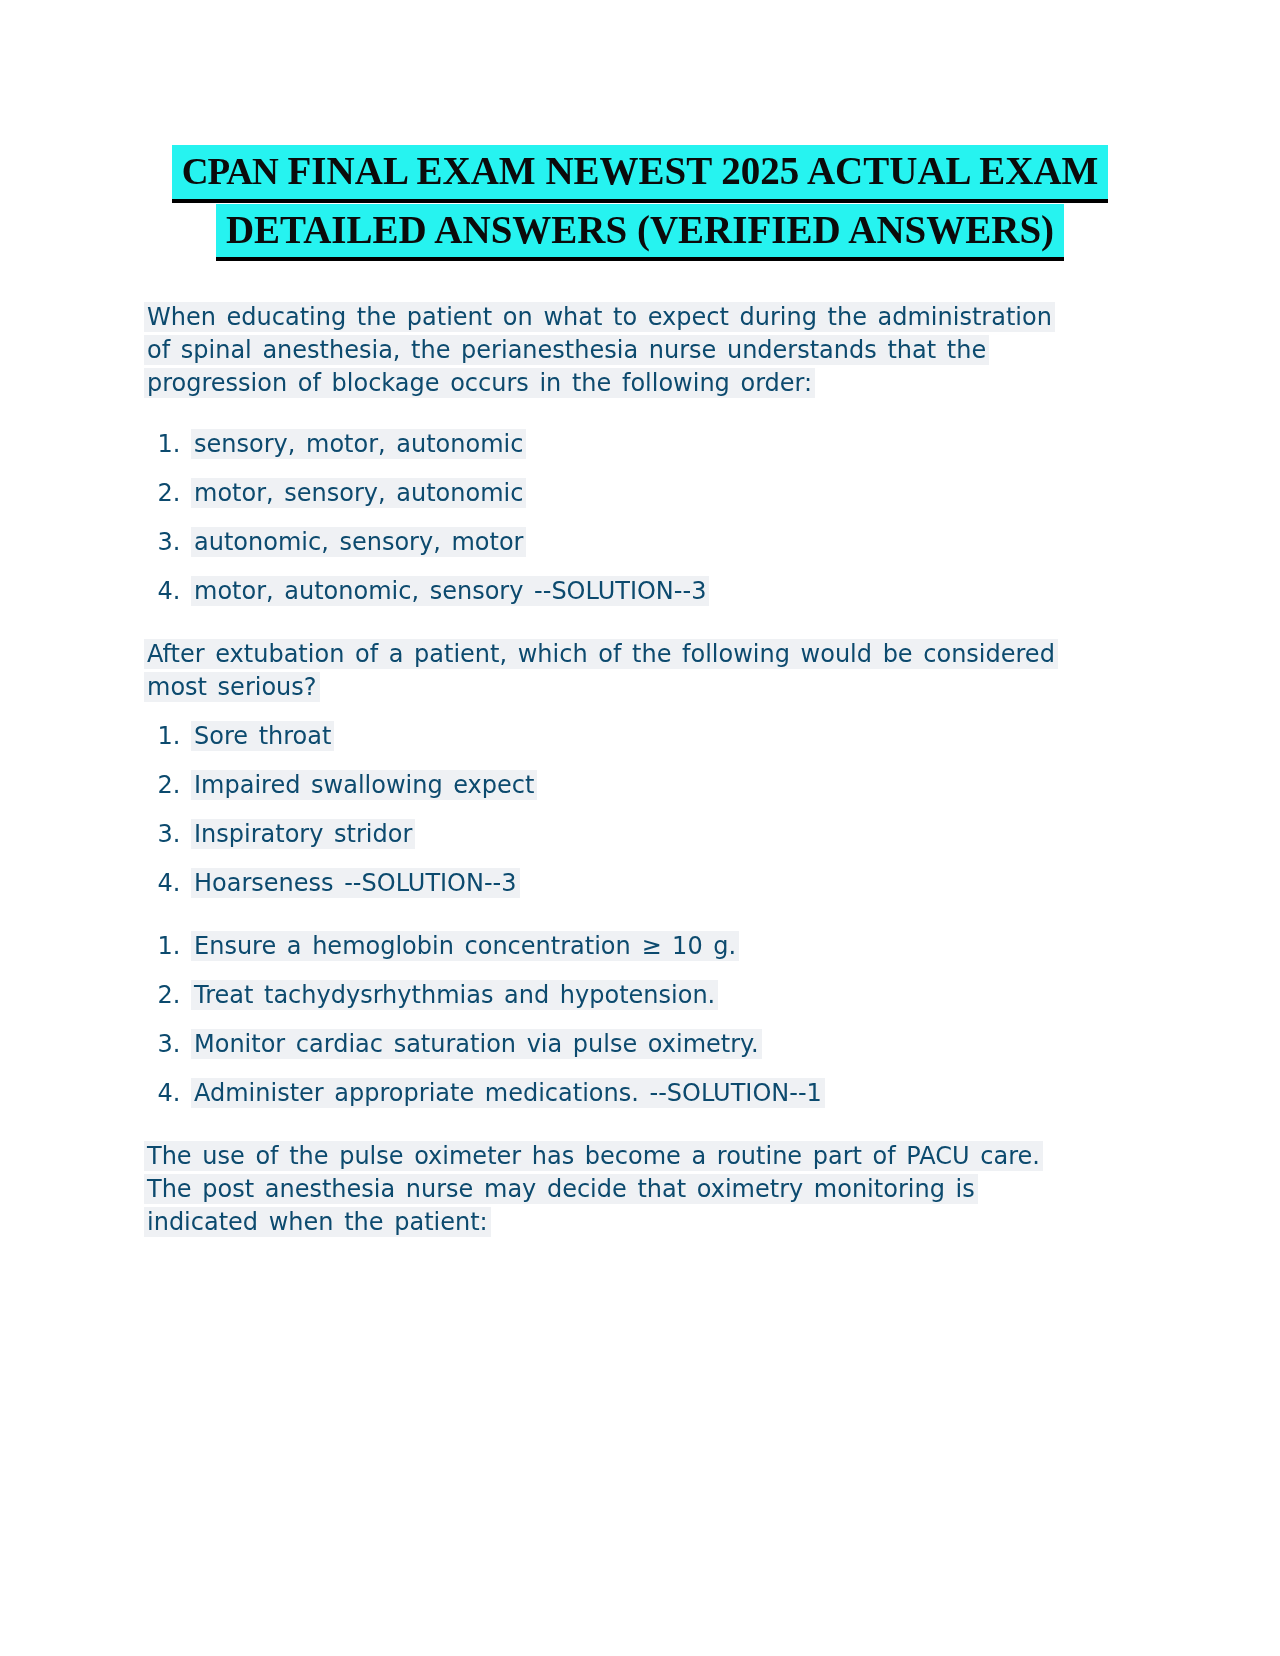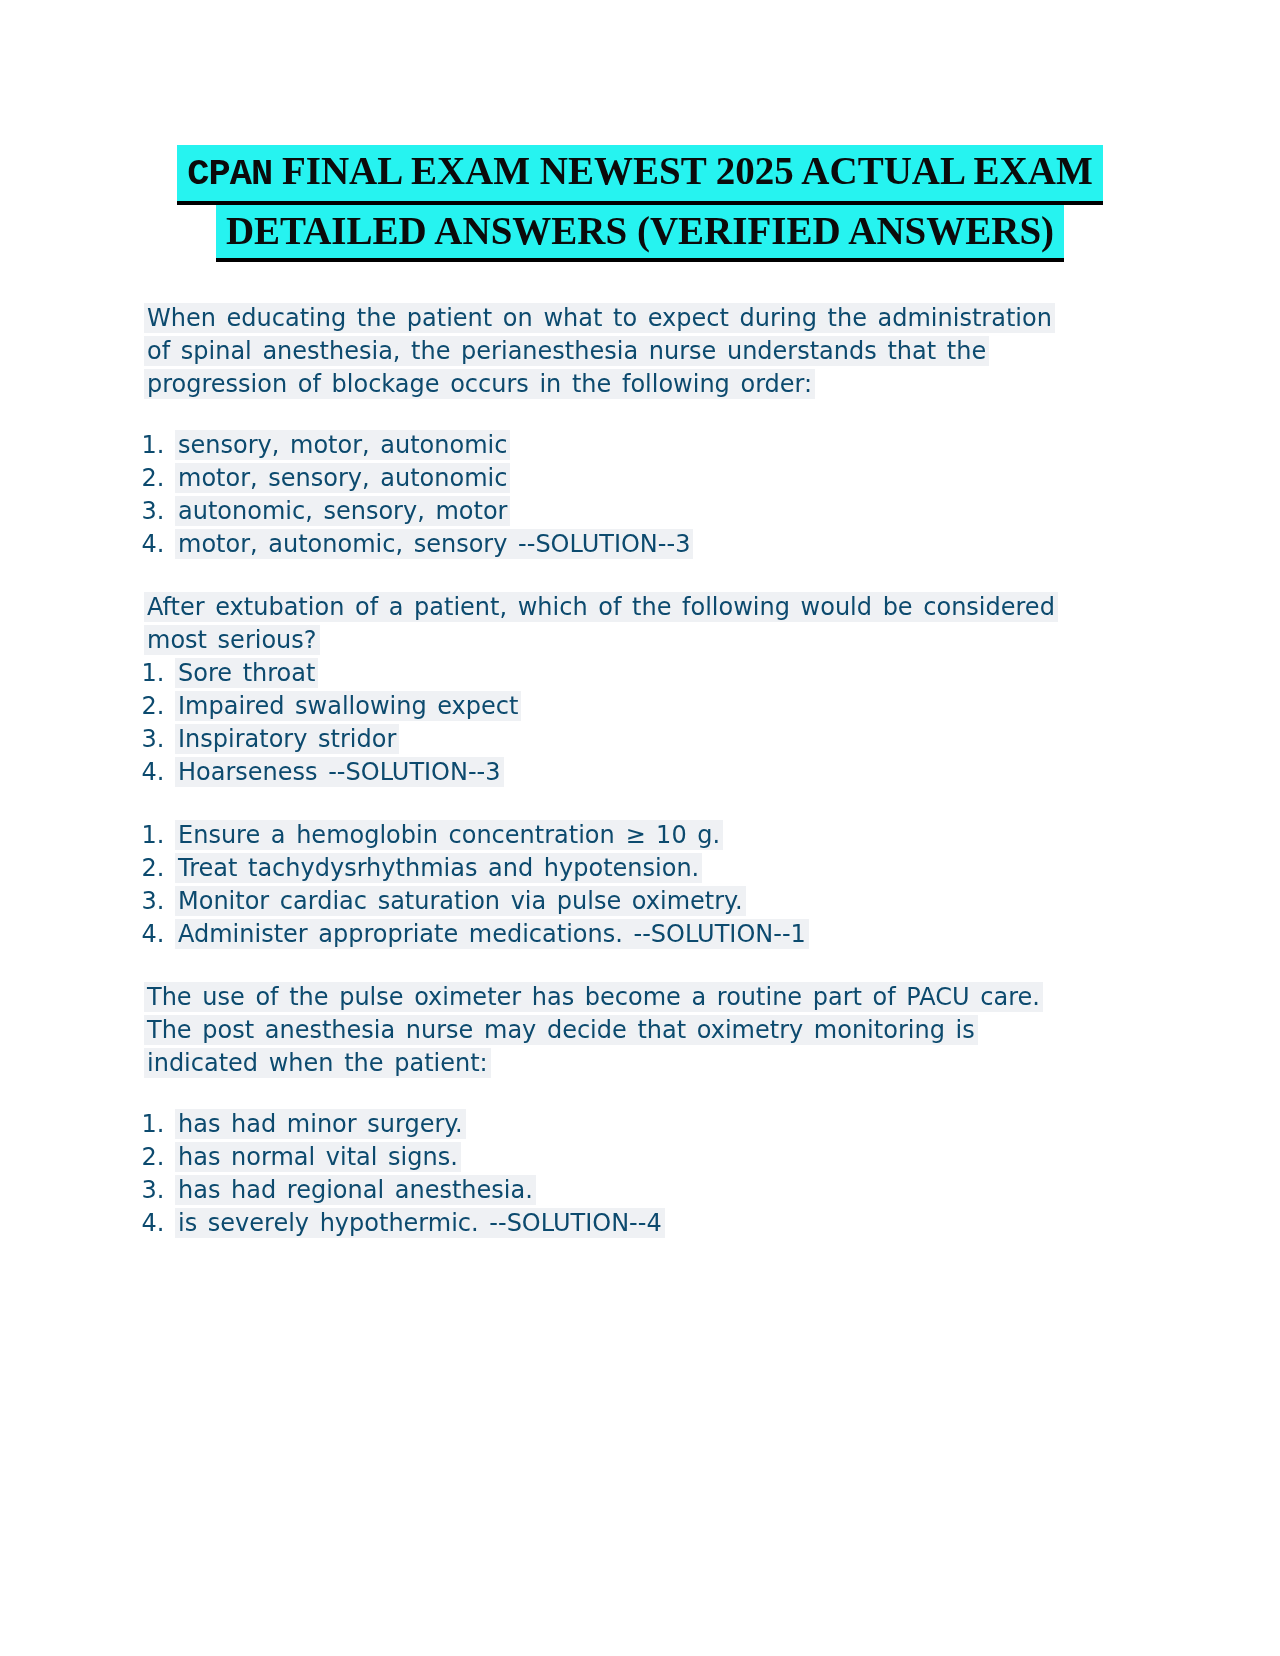--- a/index.html
+++ b/index.html
@@ -35,21 +35,21 @@
     display: inline-block;
     background: #26f3f0;
     color: #0b0b0b;
     font-family: "Liberation Serif", serif;
     font-weight: bold;
     font-size: 39px;
     padding: 1px 10px 2px 10px;
     border-bottom: 4px solid #000000;
   }
   .brand {
-    font-family: Liberation Mono, monospace;
+    font-family: Liberation Serif, serif;
     font-weight: bold;
     font-size: 0.95em;
     letter-spacing: -1px;
   }
 
   
   .content {
     color: #0c4a6e;
     font-size: 24px;
     line-height: 33px;
@@ -70,21 +70,21 @@
   }
   ol.options {
     list-style: decimal;
     margin: 28px 0 0 0;
     padding: 0 0 0 31px;
   }
   .question.tight ol.options {
     margin-top: 0;
   }
   ol.options li {
-    margin: 0;
+    margin: 16px;
     padding: 0;
   }
 </style>
 </head>
 <body>
 
 <div class="page">
 
   <div class="title-block">
     <div class="title-line">
@@ -121,22 +121,16 @@
       <ol class="options">
         <li><span class="hl">Ensure a hemoglobin concentration ≥ 10 g.</span></li>
         <li><span class="hl">Treat tachydysrhythmias and hypotension.</span></li>
         <li><span class="hl">Monitor cardiac saturation via pulse oximetry.</span></li>
         <li><span class="hl">Administer appropriate medications. --SOLUTION--1</span></li>
       </ol>
     </div>
 
     <div class="question">
       <p class="stem"><span class="hl">The use of the pulse oximeter has become a routine part of PACU care. The post anesthesia nurse may decide that oximetry monitoring is indicated when the patient:</span></p>
-      <ol class="options">
-        <li><span class="hl">has had minor surgery.</span></li>
-        <li><span class="hl">has normal vital signs.</span></li>
-        <li><span class="hl">has had regional anesthesia.</span></li>
-        <li><span class="hl">is severely hypothermic. --SOLUTION--4</span></li>
-      </ol>
     </div>
 
   </div>
 </div>
 
 </body></html>

